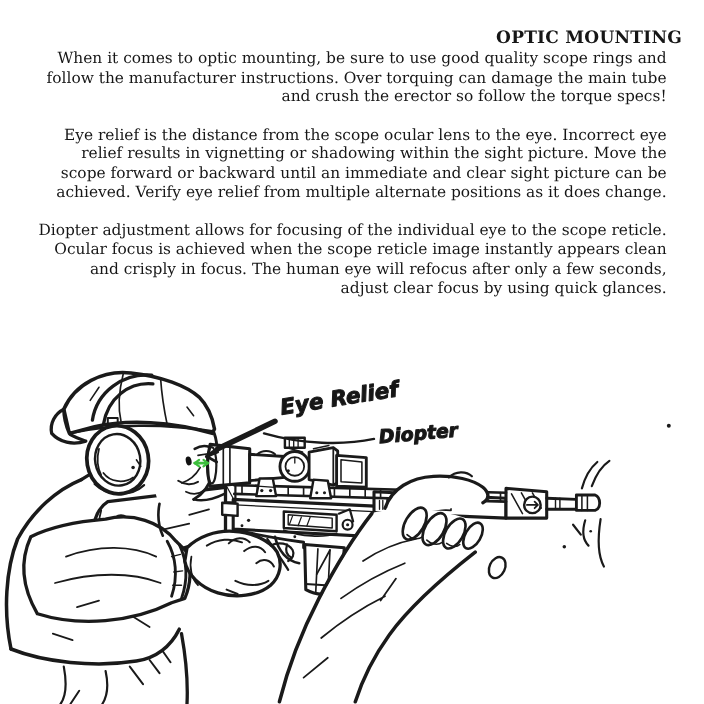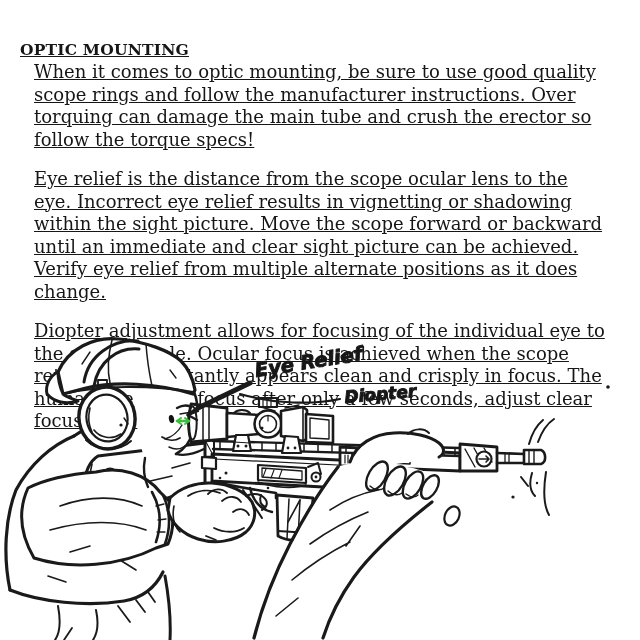--- a/index.html
+++ b/index.html
@@ -1,20 +1,20 @@
 <!DOCTYPE html>
 <html><head>
 <meta charset="utf-8">
 <style>
   html,body{margin:0;padding:0;background:#ffffff;}
   .page{position:relative;width:640px;height:640px;background:#ffffff;overflow:hidden;
         font-family:"DejaVu Serif","Liberation Serif",serif;color:#161616;}
-  .article{position:absolute;top:40px;left:20px;right:20px;text-align:left;text-decoration:underline;}
+  .article{position:absolute;top:24px;left:20px;right:20px;text-align:right;}
   .article h1{font-size:15.5px;font-weight:bold;margin:0 0 2px 0;letter-spacing:.2px;}
-  .article p{font-size:18px;line-height:1.25;margin:0 auto 17px auto;max-width:572px;}
+  .article p{font-size:14px;line-height:1.25;margin:0 auto 17px auto;max-width:572px;}
   .illustration{position:absolute;left:0;top:330px;width:640px;height:310px;}
   .hand{font-family:"DejaVu Sans","Liberation Sans",sans-serif;font-style:italic;font-weight:bold;fill:#161616;}
 </style>
 </head>
 <body>
 
 <div class="page">
 
   <div class="article">
     <h1>OPTIC MOUNTING</h1>

